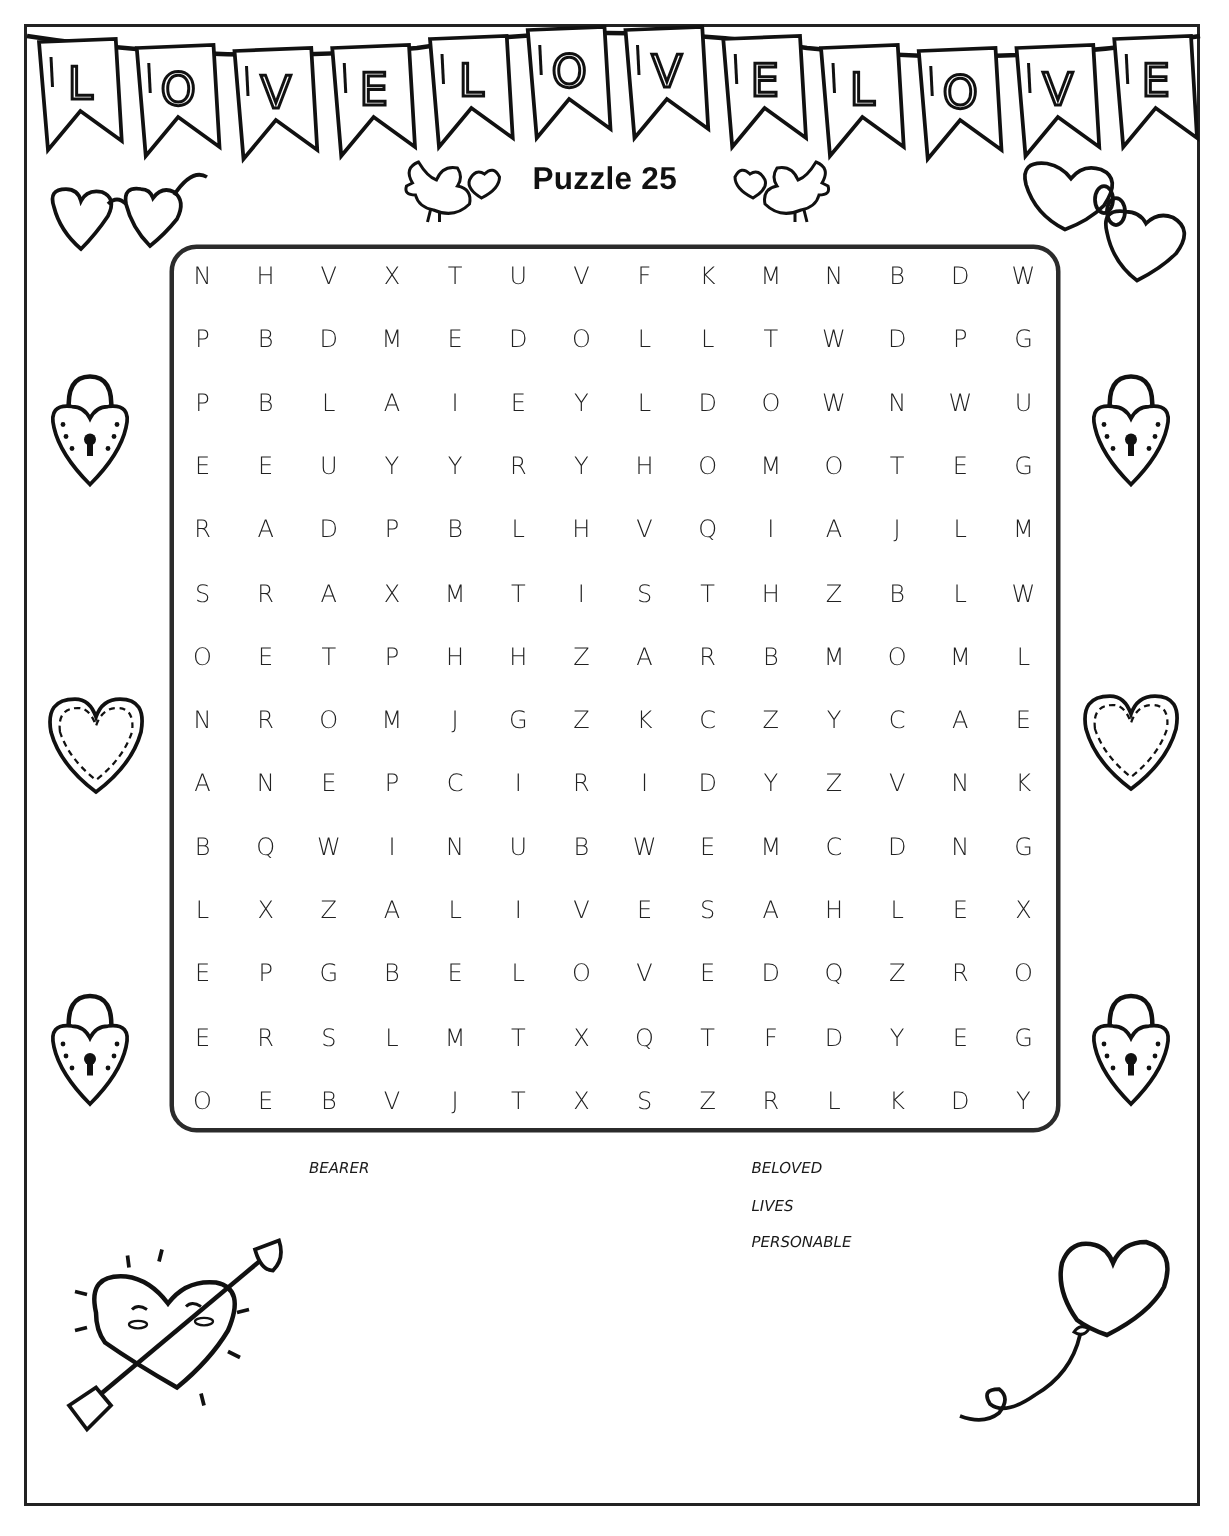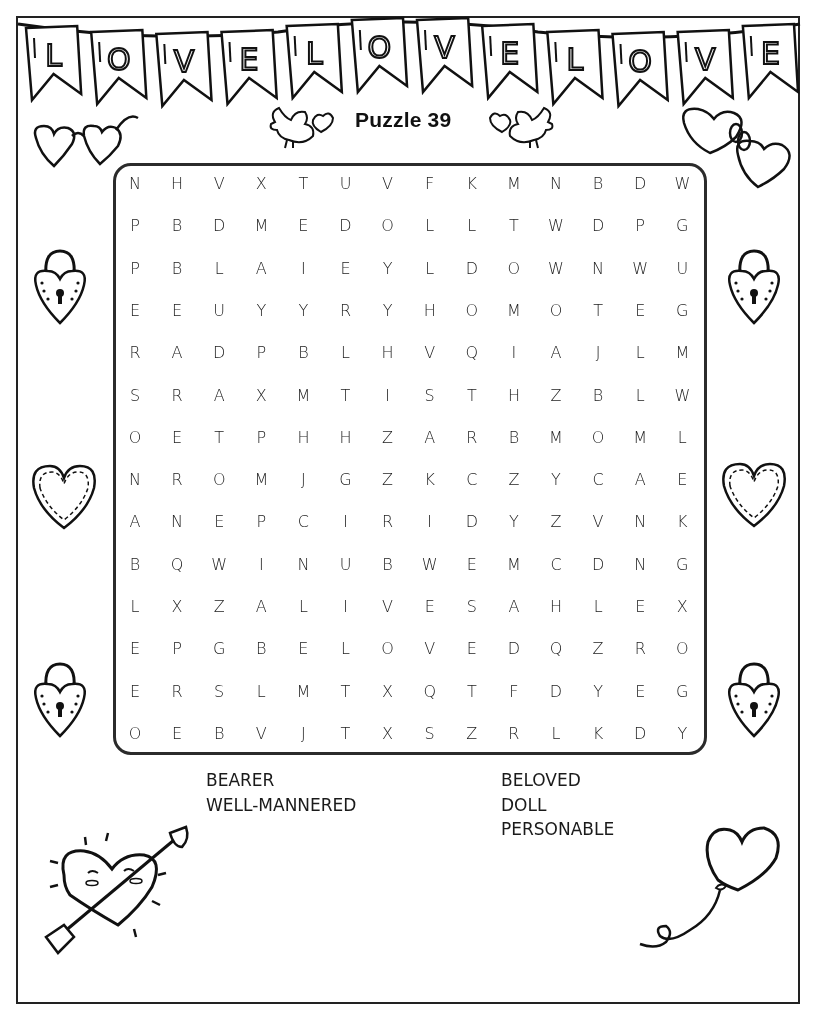--- a/index.html
+++ b/index.html
@@ -5,21 +5,21 @@
   html, body { margin: 0; padding: 0; background: #ffffff; }
   body { width: 819px; height: 1024px; position: relative; overflow: hidden; font-family: "DejaVu Sans", sans-serif; color: #111; }
   .frame { position: absolute; left: 16px; top: 16px; width: 784px; height: 988px; border: 2.5px solid #222; box-sizing: border-box; }
   .banner { position: absolute; left: 18px; top: 14px; width: 782px; height: 90px; }
   .title-row { position: absolute; left: 260px; top: 100px; width: 300px; height: 50px; }
   .title { position: absolute; left: 95px; top: 8px; font-family: "Liberation Sans", sans-serif; font-weight: 700; font-size: 21px; letter-spacing: 0.2px; color: #111; }
   .dove { position: absolute; top: 0; width: 80px; height: 50px; }
   .grid-box { position: absolute; left: 113px; top: 163px; width: 594px; height: 592px; border: 3px solid #2b2b2b; border-radius: 18px; box-sizing: border-box; }
   .grid { position: absolute; left: 113px; top: 163px; width: 594px; height: 592px; }
   .cell { position: absolute; width: 30px; height: 30px; text-align: center; line-height: 30px; font-family: "DejaVu Sans", sans-serif; font-size: 16px; font-weight: 300; color: #222; }
-  .words { position: absolute; font-family: "DejaVu Sans", sans-serif; font-size: 17px; color: #1a1a1a; line-height: 24.5px; }
+  .words { position: absolute; font-family: "DejaVu Sans", sans-serif; font-size: 10px; color: #1a1a1a; line-height: 24.5px; font-style: italic; }
   .words div { white-space: nowrap; }
   .deco { position: absolute; }
   svg { overflow: visible; }
 </style>
 </head>
 <body>
 
 
 
 <div class="frame"></div>
@@ -91,21 +91,21 @@
     </svg>
 </div>
 
 
 <div class="title-row">
   <svg class="dove" style="left:5px" viewBox="0 0 80 50">
     <path d="M10,22 Q4,12 14,8 Q20,18 26,20 Q30,10 40,12 Q44,18 40,24 Q50,26 48,36 Q38,46 24,40 Q14,38 12,30 Q4,30 6,24 Z" fill="#fff" stroke="#111" stroke-width="2"></path>
     <path d="M48,20 Q52,12 58,16 Q64,10 68,18 Q68,26 56,32 Q46,26 48,20 Z" fill="#fff" stroke="#111" stroke-width="2"></path>
     <path d="M22,40 L20,48 M28,42 L28,48" stroke="#111" stroke-width="2"></path>
   </svg>
-  <span class="title">Puzzle 39</span>
+  <span class="title">Puzzle 25</span>
   <svg class="dove" style="left:218px" viewBox="0 0 80 50">
     <g transform="translate(80,0) scale(-1,1)">
       <path d="M10,22 Q4,12 14,8 Q20,18 26,20 Q30,10 40,12 Q44,18 40,24 Q50,26 48,36 Q38,46 24,40 Q14,38 12,30 Q4,30 6,24 Z" fill="#fff" stroke="#111" stroke-width="2"></path>
       <path d="M48,20 Q52,12 58,16 Q64,10 68,18 Q68,26 56,32 Q46,26 48,20 Z" fill="#fff" stroke="#111" stroke-width="2"></path>
       <path d="M22,40 L20,48 M28,42 L28,48" stroke="#111" stroke-width="2"></path>
     </g>
   </svg>
 </div>
 
 
@@ -305,25 +305,24 @@
     <div class="cell" style="left: 385.9px; top: 555.9px;">R</div>
     <div class="cell" style="left: 428px; top: 555.9px;">L</div>
     <div class="cell" style="left: 470.1px; top: 555.9px;">K</div>
     <div class="cell" style="left: 512.2px; top: 555.9px;">D</div>
     <div class="cell" style="left: 554.3px; top: 555.9px;">Y</div>
   </div>
 
 
 <div class="words" style="left:206px; top:768px;">
   <div>BEARER</div>
-  <div>WELL-MANNERED</div>
 </div>
 <div class="words" style="left:501px; top:768px;">
   <div>BELOVED</div>
-  <div>DOLL</div>
+  <div>LIVES</div>
   <div>PERSONABLE</div>
 </div>
 
 
 <svg class="deco" style="left:28px; top:108px;" width="115" height="65" viewBox="0 0 115 65">
   <path d="M8,30 Q4,18 16,18 Q24,18 26,26 Q30,18 40,20 Q50,24 44,36 Q36,48 26,58 Q12,46 8,30 Z" fill="#fff" stroke="#111" stroke-width="2.5"></path>
   <path d="M56,28 Q54,16 66,18 Q72,18 74,24 Q80,16 88,20 Q96,26 90,38 Q82,48 72,56 Q60,44 56,28 Z" fill="#fff" stroke="#111" stroke-width="2.5"></path>
   <path d="M44,28 Q50,22 56,28" fill="none" stroke="#111" stroke-width="2.5"></path>
   <path d="M88,22 Q100,4 110,10" fill="none" stroke="#111" stroke-width="2.5"></path>
 </svg>

